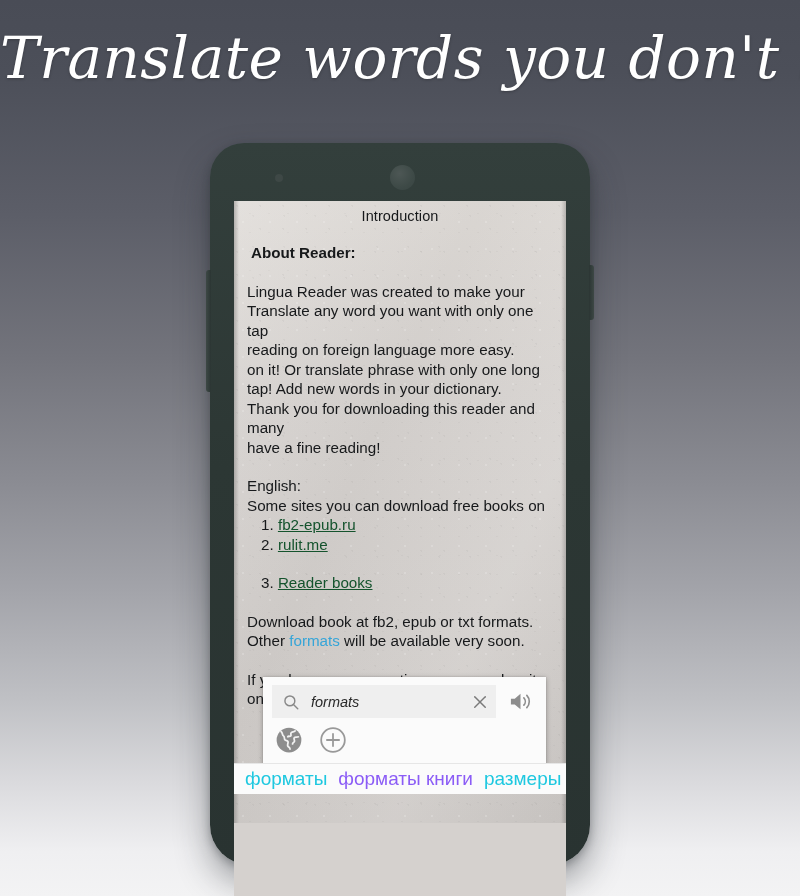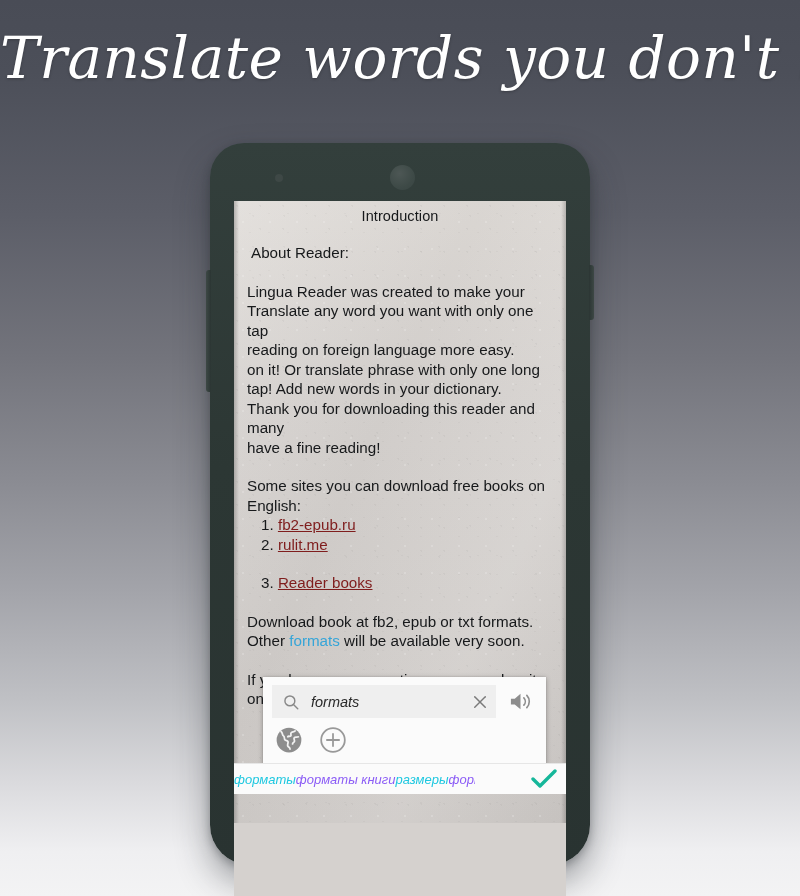--- a/index.html
+++ b/index.html
@@ -167,24 +167,24 @@
     position: absolute;
     left: 13px;
     top: 42px;
     width: 308px;
     font-size: 15.2px;
     line-height: 19.5px;
     color: #17191b;
   }
   .book-body p { margin: 0; }
   .spacer { height: 19px; }
-  .bold { font-weight: normal; }
+  .bold { font-weight: bold; }
   .indent { padding-left: 4px; }
   .lnk {
-    color: #7f1d1d;
+    color: #14532d;
     text-decoration: underline;
   }
   .sel-word {
     color: #36a5d8;
   }
 
   
   .popup {
     position: absolute;
     left: 29px;
@@ -238,24 +238,24 @@
     top: 562px;
     width: 332px;
     height: 30px;
     background: #fbfbfb;
     display: flex;
     align-items: center;
     overflow: hidden;
     border-top: 1px solid #e6e6e6;
   }
   .sugg {
-    font-size: 13px;
-    font-style: italic;
+    font-size: 19px;
     white-space: nowrap;
     padding: 0 0 0 0;
+    margin-left: 11px;
   }
   .sugg.accent { color: #1ec8e0; }
   .sugg.muted  { color: #8b5cf6; }
   .sugg.clipped { overflow: hidden; max-width: 26px; }
   .check-wrap {
     margin-left: auto;
     margin-right: 9px;
     display: flex;
     align-items: center;
   }
@@ -287,22 +287,22 @@
         <p class="bold indent">About Reader:</p>
         <div class="spacer"></div>
         <p> Lingua Reader was created to make your</p>
         <p> Translate any word you want with only one tap</p>
         <p>reading on foreign language more easy.</p>
         <p>on it! Or translate phrase with only one long</p>
         <p>tap! Add new words in your dictionary.</p>
         <p> Thank you for downloading this reader and many</p>
         <p>have a fine reading!</p>
         <div class="spacer"></div>
+        <p>English:</p>
         <p> Some sites you can download free books on</p>
-        <p>English:</p>
         <p style="padding-left:14px;">
           <span>1.</span>
           <span class="lnk">fb2-epub.ru</span>
         </p>
         <p style="padding-left:14px;">
           <span>2.</span>
           <span class="lnk">rulit.me</span>
         </p>
         <div class="spacer"></div>
         <p style="padding-left:14px;">

